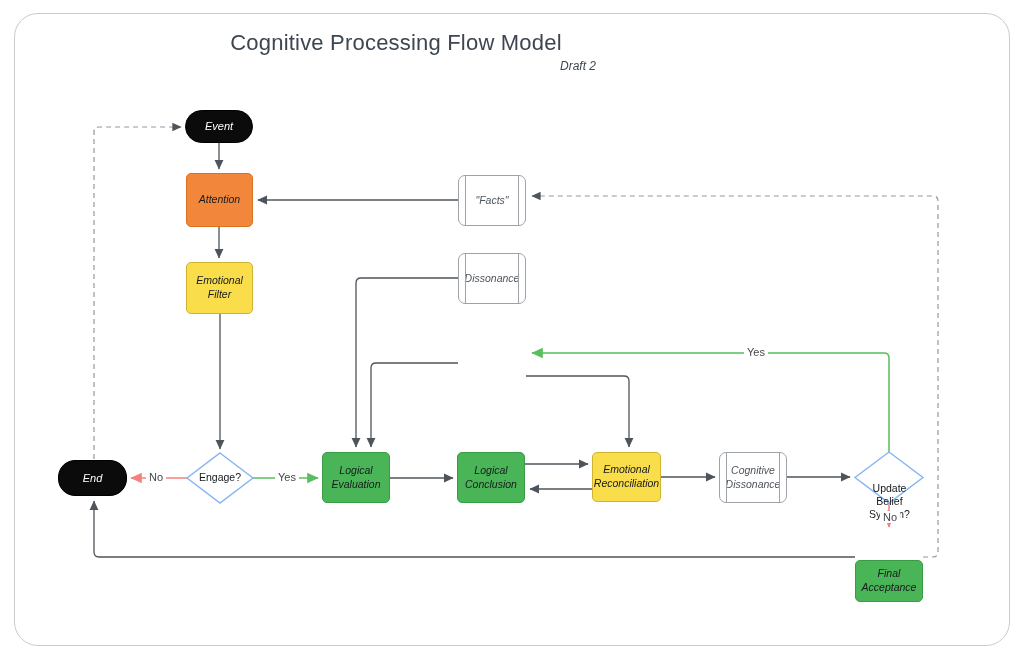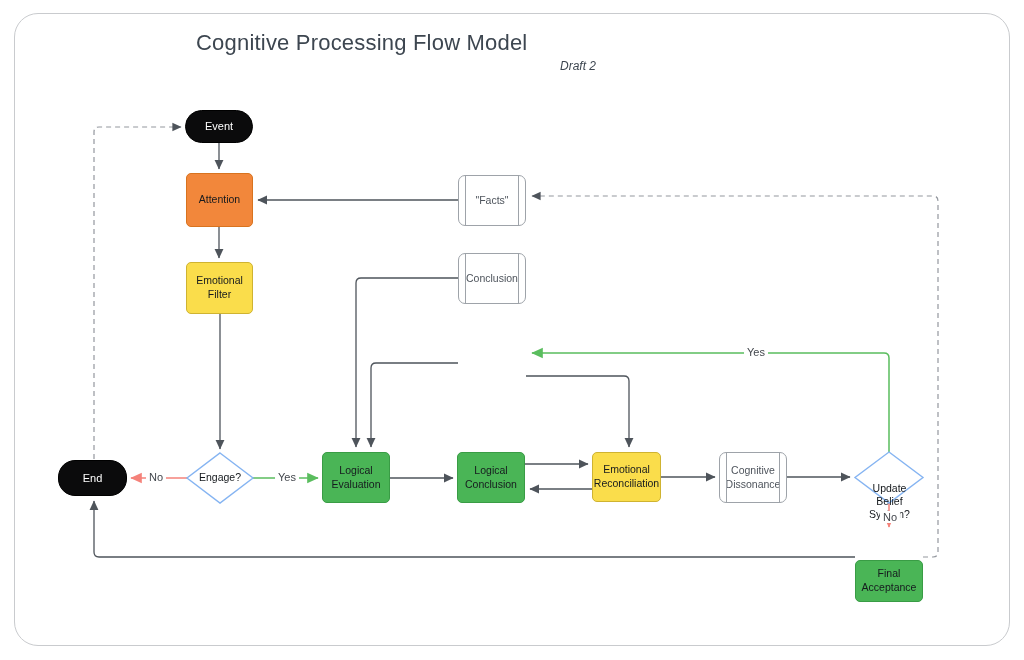--- a/index.html
+++ b/index.html
@@ -5,40 +5,40 @@
   html,body{margin:0;padding:0;background:#ffffff;}
   .canvas{
     position:relative;width:1024px;height:660px;background:#ffffff;
     font-family:"Liberation Sans", sans-serif;overflow:hidden;
   }
   .frame{
     position:absolute;left:14px;top:13px;right:14px;bottom:14px;
     border:1.5px solid var(--frame_border);border-radius:24px;
   }
   .title{
-    position:absolute;left:196px;top:30px;width:400px;text-align:left;
+    position:absolute;left:196px;top:30px;width:400px;text-align:center;
     font-size:22px;color:var(--title_text);letter-spacing:.2px;
   }
   .subtitle{
     position:absolute;left:196px;top:59px;width:400px;text-align:right;
     font-size:12px;font-style:italic;color:var(--title_text);
   }
   svg.wires{position:absolute;left:0;top:0;}
   .edge{fill:none;stroke:var(--line);stroke-width:1.3px;}
   .edge.red{stroke:var(--line_red);stroke-width:1.5px;}
   .edge.green{stroke:var(--line_green);stroke-width:1.5px;}
   .edge.dashed{stroke:var(--dashed);stroke-width:1.2px;stroke-dasharray:5 4;}
   .mh-dark{fill:var(--line);}
   .mh-red{fill:var(--line_red);}
   .mh-green{fill:var(--line_green);}
   .diamond{fill:#ffffff;stroke:var(--diamond_border);stroke-width:1.4px;}
   .node{
     position:absolute;display:flex;align-items:center;justify-content:center;
     text-align:center;font-size:10.5px;line-height:1.3;color:#161a1e;
-    border-radius:5px;box-sizing:border-box;
+    border-radius:5px;box-sizing:border-box;font-style:italic;
   }
   .node.term{
     background:var(--node_black);color:#ffffff;border-radius:17px;
     font-size:11px;border:1px solid #000;
   }
   .node.orange{background:var(--orange);border:1px solid var(--orange_border);}
   .node.yellow{background:var(--yellow);border:1px solid var(--yellow_border);}
   .node.green{background:var(--green);border:1px solid var(--green_border);}
   .node.proc{
     background:#ffffff;border:1px solid var(--process_border);border-radius:7px;
@@ -157,21 +157,21 @@
 
   <div class="node green" style="left:855px;top:560px;width:68px;height:42px">
     <span>Final Acceptance</span>
   </div>
 
   <div class="node proc" style="left:458px;top:175px;width:68px;height:51px">
     <span>"Facts"</span>
   </div>
 
   <div class="node proc" style="left:458px;top:253px;width:68px;height:51px">
-    <span>Conclusion</span>
+    <span>Dissonance</span>
   </div>
 
 
   <div class="dlabel" style="left:188px;top:460px;width:64px;height:36px">Engage?</div>
   <div class="dlabel" style="left:862px;top:481px;width:55px;height:41px">Update Belief System?</div>
 
   <div class="edge-label" style="left:156px;top:477px">No</div>
   <div class="edge-label" style="left:287px;top:477px">Yes</div>
   <div class="edge-label" style="left:756px;top:352px">Yes</div>
   <div class="edge-label" style="left:890px;top:517px">No</div>

